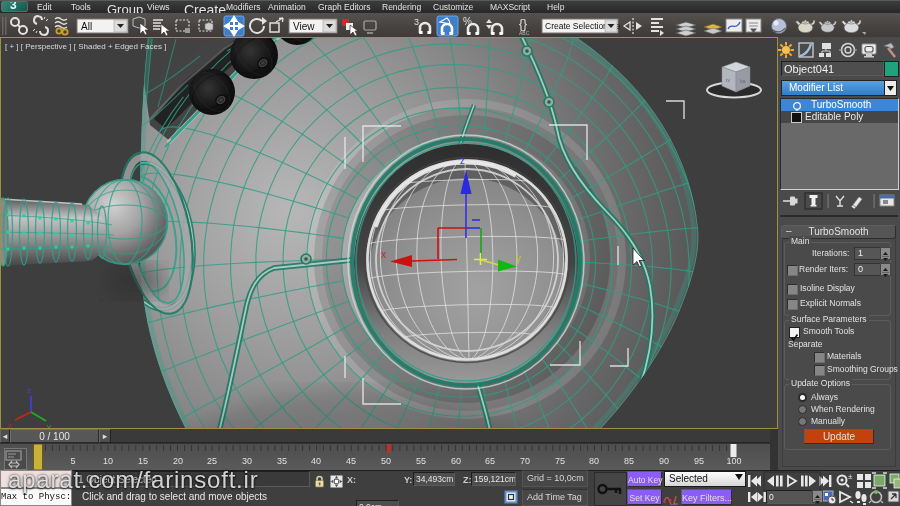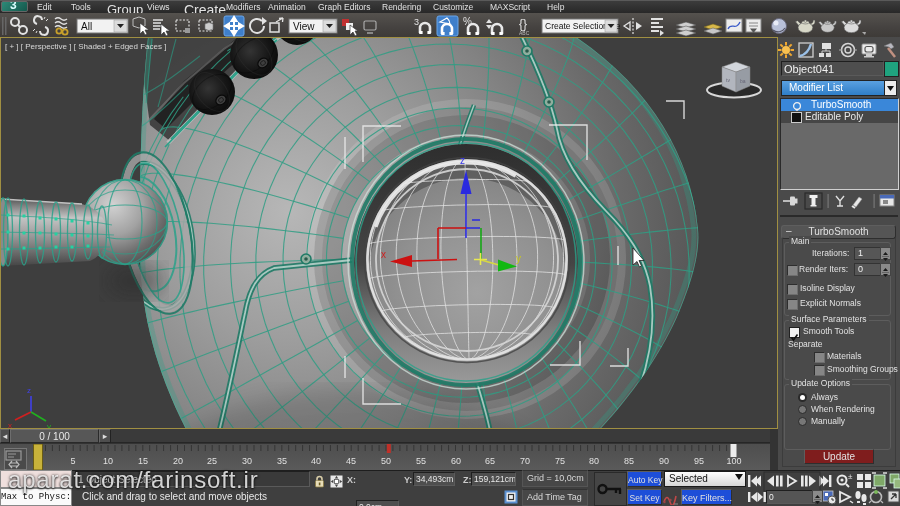--- a/index.html
+++ b/index.html
@@ -1,16 +1,16 @@
 <!DOCTYPE html>
 <html><head><meta charset="utf-8"><style>
 html,body{margin:0;padding:0;width:900px;height:506px;overflow:hidden;background:#3f3f3f;font-family:"Liberation Sans",sans-serif;-webkit-font-smoothing:antialiased}
 .a{position:absolute}
 .fld{background:#4e4e4e;border:1px solid #1f1f1f;border-bottom-color:#5a5a5a;border-right-color:#5a5a5a;color:#e6e6e6;font-size:8.5px;line-height:13px;padding-left:2px;white-space:nowrap;overflow:hidden}
-.btn{background:#1d4ed8;border:1px solid #5e5e5e;border-bottom-color:#2e2e2e;border-right-color:#2e2e2e;color:#e0e0e0;font-size:9px;text-align:center;white-space:nowrap}
+.btn{background:#8b5cf6;border:1px solid #5e5e5e;border-bottom-color:#2e2e2e;border-right-color:#2e2e2e;color:#e0e0e0;font-size:9px;text-align:center;white-space:nowrap}
 .gb{border:1px solid #5d5d5d;border-radius:3px}
 .gbl{color:#e2e2e2;font-size:8.5px;background:#4a4a4a;padding:0 2px;white-space:nowrap}
 .rptxt{color:#e2e2e2;font-size:8.5px;white-space:nowrap}
 </style></head><body>
 <div class="a" style="left:0;top:0;width:900px;height:13px;background:linear-gradient(#3c3c3c,#282828);border-top:1px solid #5a5a5a;box-sizing:border-box"></div>
 <div class="a" style="left:1px;top:1px;width:27px;height:11px;background:linear-gradient(135deg,#2e8a78,#14584c);border:1px solid #666;box-sizing:border-box;border-radius:2px;overflow:hidden">
     <div class="a" style="left:8px;top:-4px;color:#dff;font-size:12px;font-weight:bold">3</div>
   </div>
 <div class="a" style="left:37px;top:2px;color:#e2e2e2;font-size:8.5px">Edit</div>
 <div class="a" style="left:71px;top:2px;color:#e2e2e2;font-size:8.5px">Tools</div>
@@ -513,21 +513,21 @@
 <div class="a gb" style="left:6px;top:347px;width:105px;height:64px"></div>
 <div class="a gbl" style="left:11px;top:341px">Update Options</div>
 <div class="a" style="left:20px;top:356px;width:9px;height:9px;border-radius:50%;background:#2a2a2a">
       <div class="a" style="left:2px;top:2px;width:5px;height:5px;border-radius:50%;background:#fff"></div>
     </div>
 <div class="a rptxt" style="left:33px;top:355px">Always</div>
 <div class="a" style="left:20px;top:368px;width:9px;height:9px;border-radius:50%;background:#777;border:1px solid #2a2a2a;box-sizing:border-box"></div>
 <div class="a rptxt" style="left:33px;top:367px">When Rendering</div>
 <div class="a" style="left:20px;top:380px;width:9px;height:9px;border-radius:50%;background:#777;border:1px solid #2a2a2a;box-sizing:border-box"></div>
 <div class="a rptxt" style="left:33px;top:379px">Manually</div>
-<div class="a btn" style="left:26px;top:412px;width:68px;height:13px;font-size:10px;line-height:13px;background:#7f1d1d">Update</div>
+<div class="a btn" style="left:26px;top:392px;width:68px;height:13px;font-size:10px;line-height:13px;background:#c2410c">Update</div>
 </div>
 <div class="a" style="left:0;top:429px;width:778px;height:14px;background:#3a3a3a;border-bottom:1px solid #262626;box-sizing:border-box"></div>
 <div class="a" style="left:0;top:429px;width:10px;height:14px;background:#4e4e4e;border:1px solid #666;border-bottom-color:#222;border-right-color:#222;box-sizing:border-box;color:#ddd;font-size:9px;line-height:12px;text-align:center">◂</div>
 <div class="a" style="left:10px;top:429px;width:89px;height:14px;background:#575757;border:1px solid #6e6e6e;border-bottom-color:#2a2a2a;border-right-color:#2a2a2a;box-sizing:border-box;color:#e8e8e8;font-size:10px;line-height:13px;text-align:center">0 / 100</div>
 <div class="a" style="left:99px;top:429px;width:12px;height:14px;background:#4e4e4e;border:1px solid #666;border-bottom-color:#222;border-right-color:#222;box-sizing:border-box;color:#ddd;font-size:9px;line-height:12px;text-align:center">▸</div>
 <div class="a" style="left:0;top:443px;width:770px;height:27px;background:linear-gradient(#4e4e4e,#5a5a5a);border-top:1px solid #333;box-sizing:border-box">
 <svg width="770" height="27" viewBox="0 0 770 27" xmlns="http://www.w3.org/2000/svg" style="position:absolute;left:0;top:0">
       <path d="M38.5,1 L38.5,7 M45.5,1 L45.5,7 M52.4,1 L52.4,7 M59.4,1 L59.4,7 M66.3,1 L66.3,7 M73.2,1 L73.2,7 M80.2,1 L80.2,7 M87.2,1 L87.2,7 M94.1,1 L94.1,7 M101.1,1 L101.1,7 M108.0,1 L108.0,7 M115.0,1 L115.0,7 M121.9,1 L121.9,7 M128.9,1 L128.9,7 M135.8,1 L135.8,7 M142.8,1 L142.8,7 M149.7,1 L149.7,7 M156.7,1 L156.7,7 M163.6,1 L163.6,7 M170.6,1 L170.6,7 M177.5,1 L177.5,7 M184.5,1 L184.5,7 M191.4,1 L191.4,7 M198.3,1 L198.3,7 M205.3,1 L205.3,7 M212.2,1 L212.2,7 M219.2,1 L219.2,7 M226.2,1 L226.2,7 M233.1,1 L233.1,7 M240.1,1 L240.1,7 M247.0,1 L247.0,7 M254.0,1 L254.0,7 M260.9,1 L260.9,7 M267.9,1 L267.9,7 M274.8,1 L274.8,7 M281.8,1 L281.8,7 M288.7,1 L288.7,7 M295.7,1 L295.7,7 M302.6,1 L302.6,7 M309.6,1 L309.6,7 M316.5,1 L316.5,7 M323.4,1 L323.4,7 M330.4,1 L330.4,7 M337.4,1 L337.4,7 M344.3,1 L344.3,7 M351.2,1 L351.2,7 M358.2,1 L358.2,7 M365.2,1 L365.2,7 M372.1,1 L372.1,7 M379.1,1 L379.1,7 M386.0,1 L386.0,7 M392.9,1 L392.9,7 M399.9,1 L399.9,7 M406.9,1 L406.9,7 M413.8,1 L413.8,7 M420.8,1 L420.8,7 M427.7,1 L427.7,7 M434.7,1 L434.7,7 M441.6,1 L441.6,7 M448.6,1 L448.6,7 M455.5,1 L455.5,7 M462.4,1 L462.4,7 M469.4,1 L469.4,7 M476.4,1 L476.4,7 M483.3,1 L483.3,7 M490.2,1 L490.2,7 M497.2,1 L497.2,7 M504.2,1 L504.2,7 M511.1,1 L511.1,7 M518.0,1 L518.0,7 M525.0,1 L525.0,7 M532.0,1 L532.0,7 M538.9,1 L538.9,7 M545.9,1 L545.9,7 M552.8,1 L552.8,7 M559.8,1 L559.8,7 M566.7,1 L566.7,7 M573.6,1 L573.6,7 M580.6,1 L580.6,7 M587.6,1 L587.6,7 M594.5,1 L594.5,7 M601.5,1 L601.5,7 M608.4,1 L608.4,7 M615.4,1 L615.4,7 M622.3,1 L622.3,7 M629.2,1 L629.2,7 M636.2,1 L636.2,7 M643.1,1 L643.1,7 M650.1,1 L650.1,7 M657.1,1 L657.1,7 M664.0,1 L664.0,7 M671.0,1 L671.0,7 M677.9,1 L677.9,7 M684.9,1 L684.9,7 M691.8,1 L691.8,7 M698.8,1 L698.8,7 M705.7,1 L705.7,7 M712.6,1 L712.6,7 M719.6,1 L719.6,7 M726.6,1 L726.6,7 M733.5,1 L733.5,7 " stroke="#353535" stroke-width="1" fill="none"></path>
       <text x="38" y="20" font-size="9" fill="#e0e0e0" text-anchor="middle" font-family="Liberation Sans">0</text>
       <text x="73" y="20" font-size="9" fill="#e0e0e0" text-anchor="middle" font-family="Liberation Sans">5</text>

